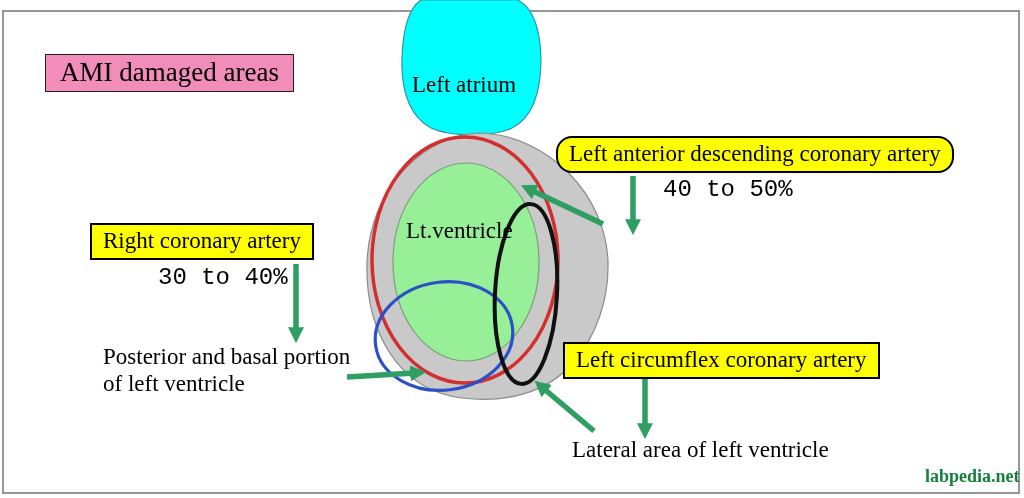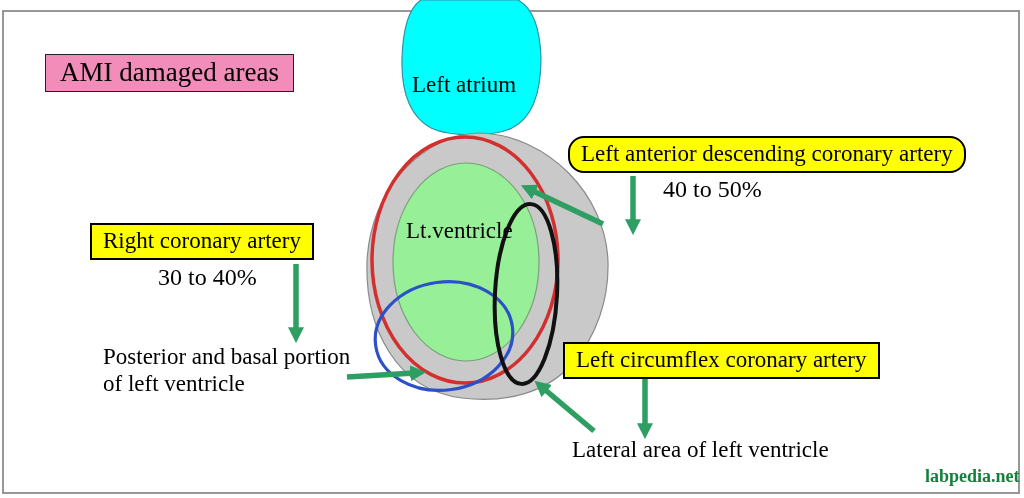--- a/index.html
+++ b/index.html
@@ -17,21 +17,21 @@
   .pinkbox {
     position:absolute; left:45px; top:46px;
     background:#F28CB9; border:1px solid #222;
     font-size:27px; line-height:30px; padding:2px 14px 4px 14px; white-space:nowrap;margin-top:8px;
   }
   .ybox {
     position:absolute; background:#FFFF00; border:2px solid #000;
     font-size:23px; line-height:26px; padding:3px 11px 4px 11px; white-space:nowrap;
     box-sizing:border-box;
   }
-  .pct { position:absolute; font-size:24px; white-space:nowrap; }
+  .pct { position:absolute; font-size:24px; white-space:nowrap;font-family:Liberation Mono, monospace; }
   .region { position:absolute; font-size:23px; line-height:27px; }
   .region div { white-space:nowrap; }
   .watermark {
     position:absolute; left:925px; top:466px;
     font-size:18px; font-weight:bold; color:#15803d; white-space:nowrap;
   }
 </style>
 </head>
 <body>
 
@@ -68,21 +68,21 @@
     <line x1="347" y1="377" x2="415" y2="373" stroke="#2F9E63" stroke-width="5.5" marker-end="url(#ah)"></line>
     <line x1="645" y1="363" x2="645" y2="428" stroke="#2F9E63" stroke-width="5.5" marker-end="url(#ah)"></line>
     <line x1="594" y1="431" x2="543" y2="388" stroke="#2F9E63" stroke-width="5.5" marker-end="url(#ah)"></line>
   </svg>
 
   <div class="pinkbox">AMI damaged areas</div>
 
   <div class="lbl" style="left:412px; top:72px;">Left atrium</div>
   <div class="lbl" style="left:406px; top:218px;">Lt.ventricle</div>
 
-  <div class="ybox" style="left:568px; top:136px;border-radius:16px;">Left anterior descending coronary artery</div>
+  <div class="ybox" style="left:556px; top:136px;border-radius:16px;">Left anterior descending coronary artery</div>
   <div class="pct" style="left:663px; top:176px;">40 to 50%</div>
 
   <div class="ybox" style="left:90px; top:223px;">Right coronary artery</div>
   <div class="pct" style="left:158px; top:264px;">30 to 40%</div>
   <div class="region" style="left:103px; top:343px;">
     <div>Posterior and basal portion</div>
     <div>of left ventricle</div>
   </div>
 
   <div class="ybox" style="left:563px; top:342px;text-align:center;">Left circumflex coronary artery</div>

